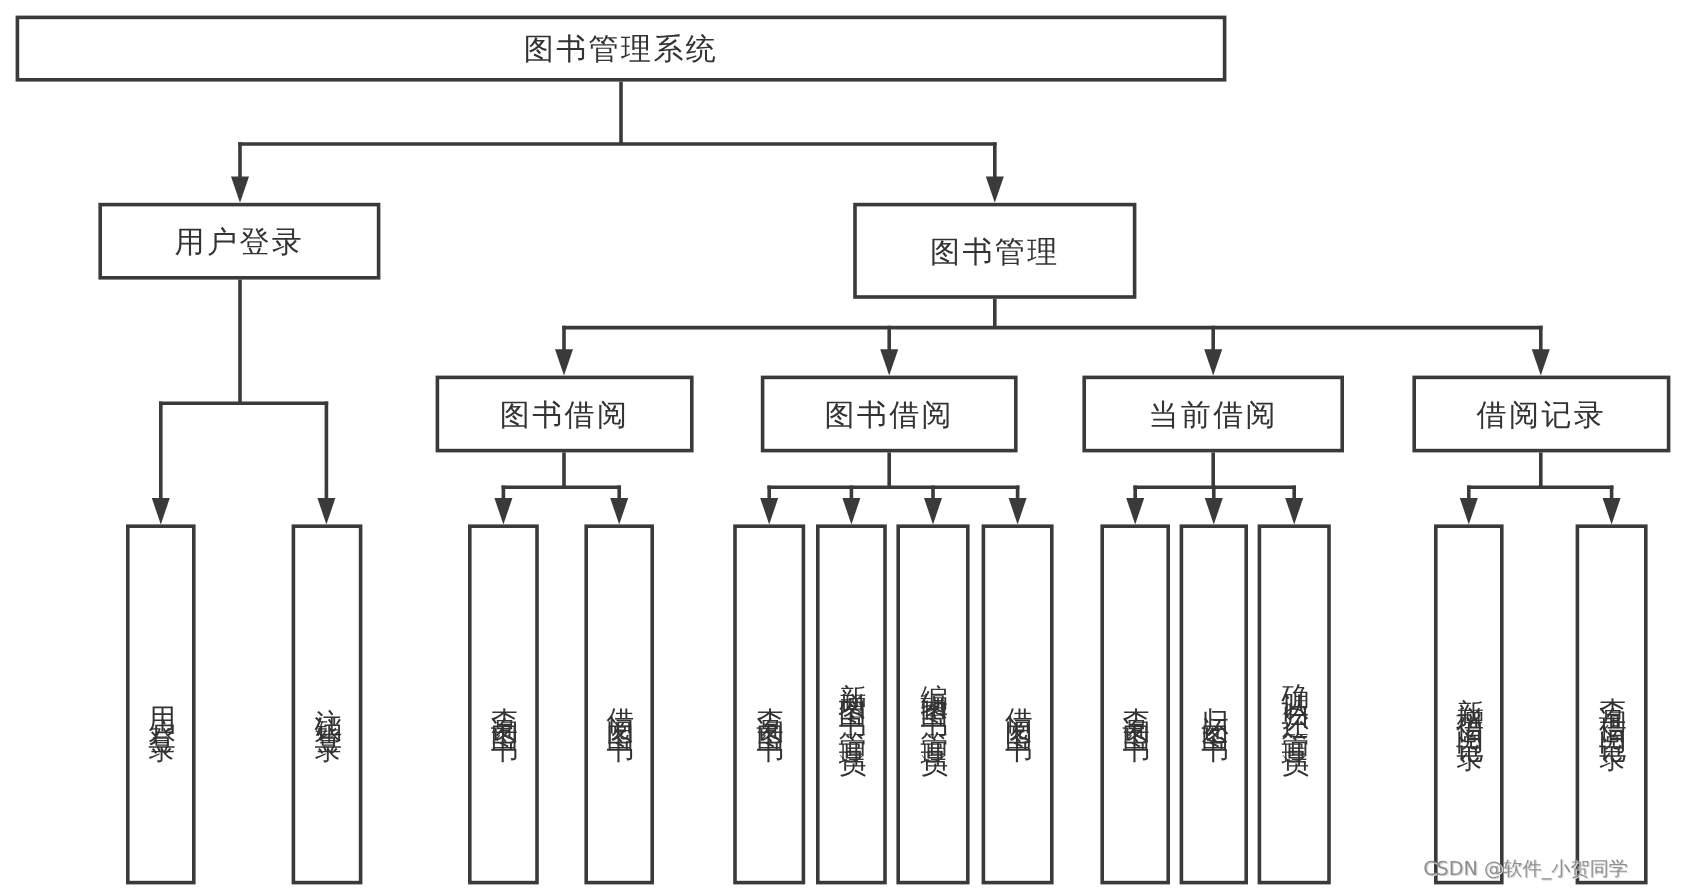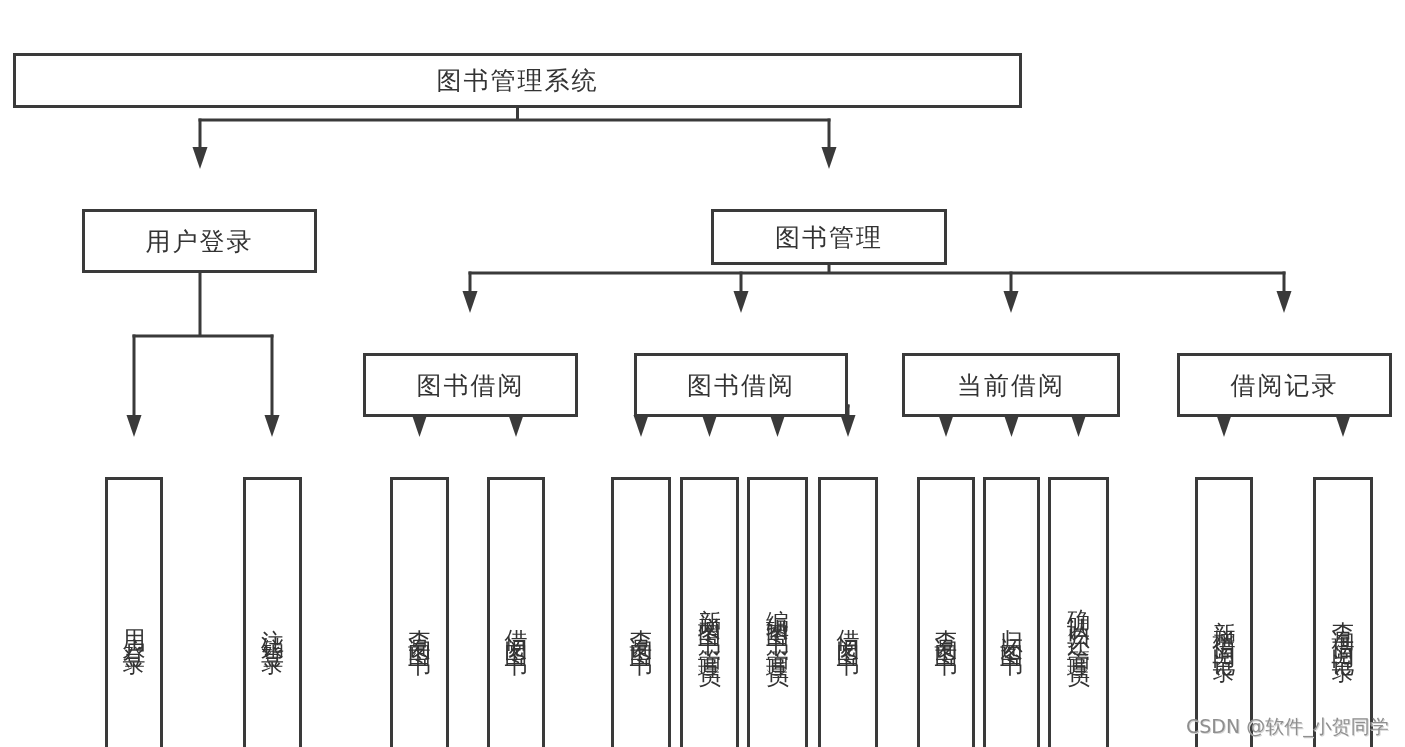--- a/index.html
+++ b/index.html
@@ -29,40 +29,39 @@
   .arrow-head{fill:var(--line);stroke:none;}
   .box{
     position:absolute;
     box-sizing:border-box;
     background:var(--background);
     border:3px solid var(--line);
     display:flex;
     align-items:center;
     justify-content:center;
     color:var(--text);
-    margin-top:40px;
   }
   .h-label{
     font-size:25px;
     letter-spacing:2px;
     white-space:nowrap;
     line-height:1;
   }
   .v-label{
     writing-mode:vertical-rl;
     text-orientation:mixed;
     font-size:23px;
     letter-spacing:8px;
     line-height:1;
     white-space:nowrap;
   }
   .watermark{
     position:absolute;
     left:1186px;top:714px;
-    font-size:19px;
+    font-size:16px;
     color:var(--watermark);
     text-shadow:1px 1px 0 #d8d8d8;
     white-space:nowrap;
   }
 </style>
 </head>
 <body>
 
 <div class="canvas">
 
@@ -125,21 +124,21 @@
     </g>
   </svg>
 
   <div class="box" style="left:13px;top:13px;width:1009px;height:55px">
     <span class="h-label">图书管理系统</span>
   </div>
 
   <div class="box" style="left:82px;top:169px;width:235px;height:64px">
     <span class="h-label">用户登录</span>
   </div>
-  <div class="box" style="left:711px;top:169px;width:236px;height:56px">
+  <div class="box" style="left:711px;top:169px;width:236px;height:80px">
     <span class="h-label">图书管理</span>
   </div>
 
   <div class="box" style="left:363px;top:313px;width:215px;height:64px">
     <span class="h-label">图书借阅</span>
   </div>
   <div class="box" style="left:634px;top:313px;width:214px;height:64px">
     <span class="h-label">图书借阅</span>
   </div>
   <div class="box" style="left:902px;top:313px;width:218px;height:64px">

